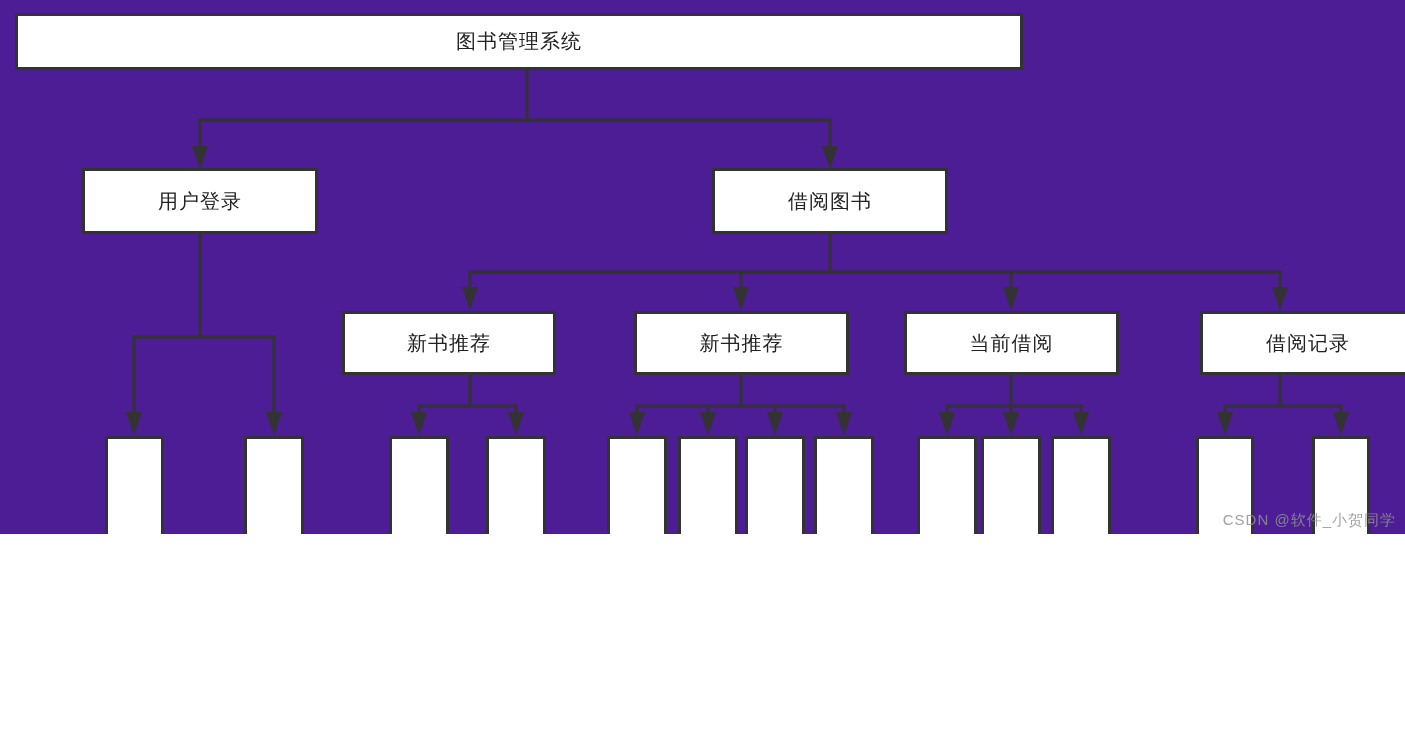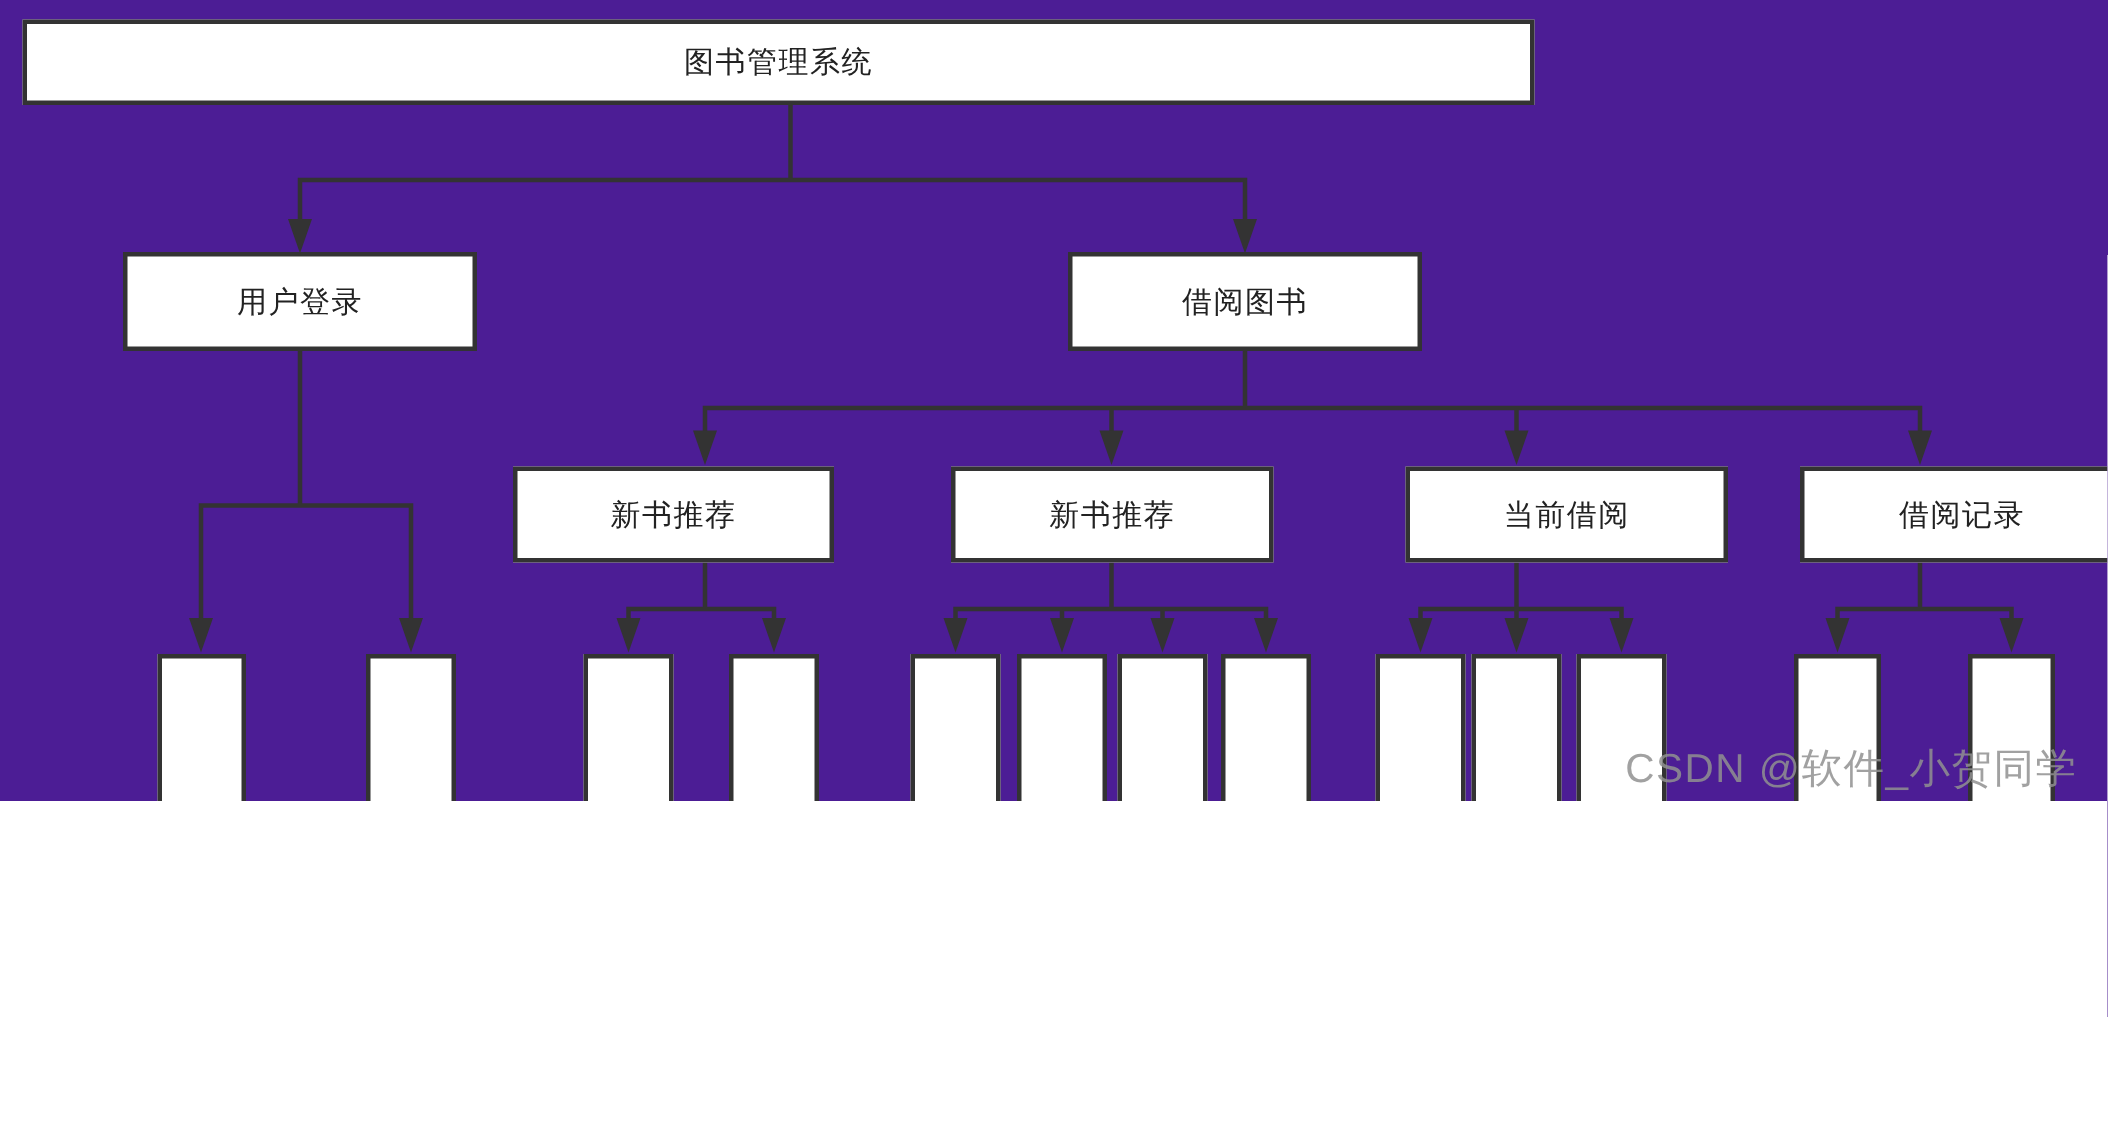--- a/index.html
+++ b/index.html
@@ -34,23 +34,23 @@
   }
   .box.v {
     writing-mode: vertical-rl;
     text-orientation: mixed;
     font-size: 23px;
     letter-spacing: 6px;
     line-height: 1;
   }
   .watermark {
     position: absolute;
-    right: 20px;
+    right: 9px;
     bottom: 4px;
-    font-size: 27px;
+    font-size: 15px;
     letter-spacing: 1px;
     color: rgba(145, 145, 145, 0.85);
     z-index: 5;
     white-space: nowrap;
   }
 </style>
 </head>
 <body>
 
 <div id="canvas">
@@ -105,21 +105,21 @@
     <polygon fill="#333333" points="1333,412 1349,412 1341,435"></polygon>
   </svg>
 
   <div class="box h" style="left:15px; top:13px; width:1008px; height:57px;">图书管理系统</div>
 
   <div class="box h" style="left:82px; top:168px; width:236px; height:66px;">用户登录</div>
   <div class="box h" style="left:712px; top:168px; width:236px; height:66px;">借阅图书</div>
 
   <div class="box h" style="left:342px; top:311px; width:214px; height:64px;">新书推荐</div>
   <div class="box h" style="left:634px; top:311px; width:215px; height:64px;">新书推荐</div>
-  <div class="box h" style="left:937px; top:311px; width:215px; height:64px;">当前借阅</div>
+  <div class="box h" style="left:904px; top:311px; width:215px; height:64px;">当前借阅</div>
   <div class="box h" style="left:1200px; top:311px; width:216px; height:64px;">借阅记录</div>
 
   <div class="box v" style="left:105px; top:436px; width:59px; height:300px;">用户登录</div>
   <div class="box v" style="left:244px; top:436px; width:60px; height:300px;">注销登录</div>
 
   <div class="box v" style="left:389px; top:436px; width:60px; height:300px;">查询图书</div>
   <div class="box v" style="left:486px; top:436px; width:60px; height:300px;">借阅图书</div>
 
   <div class="box v" style="left:607px; top:436px; width:60px; height:300px;">查询图书</div>
   <div class="box v" style="left:678px; top:436px; width:60px; height:300px;">新增图书（管理员）</div>

